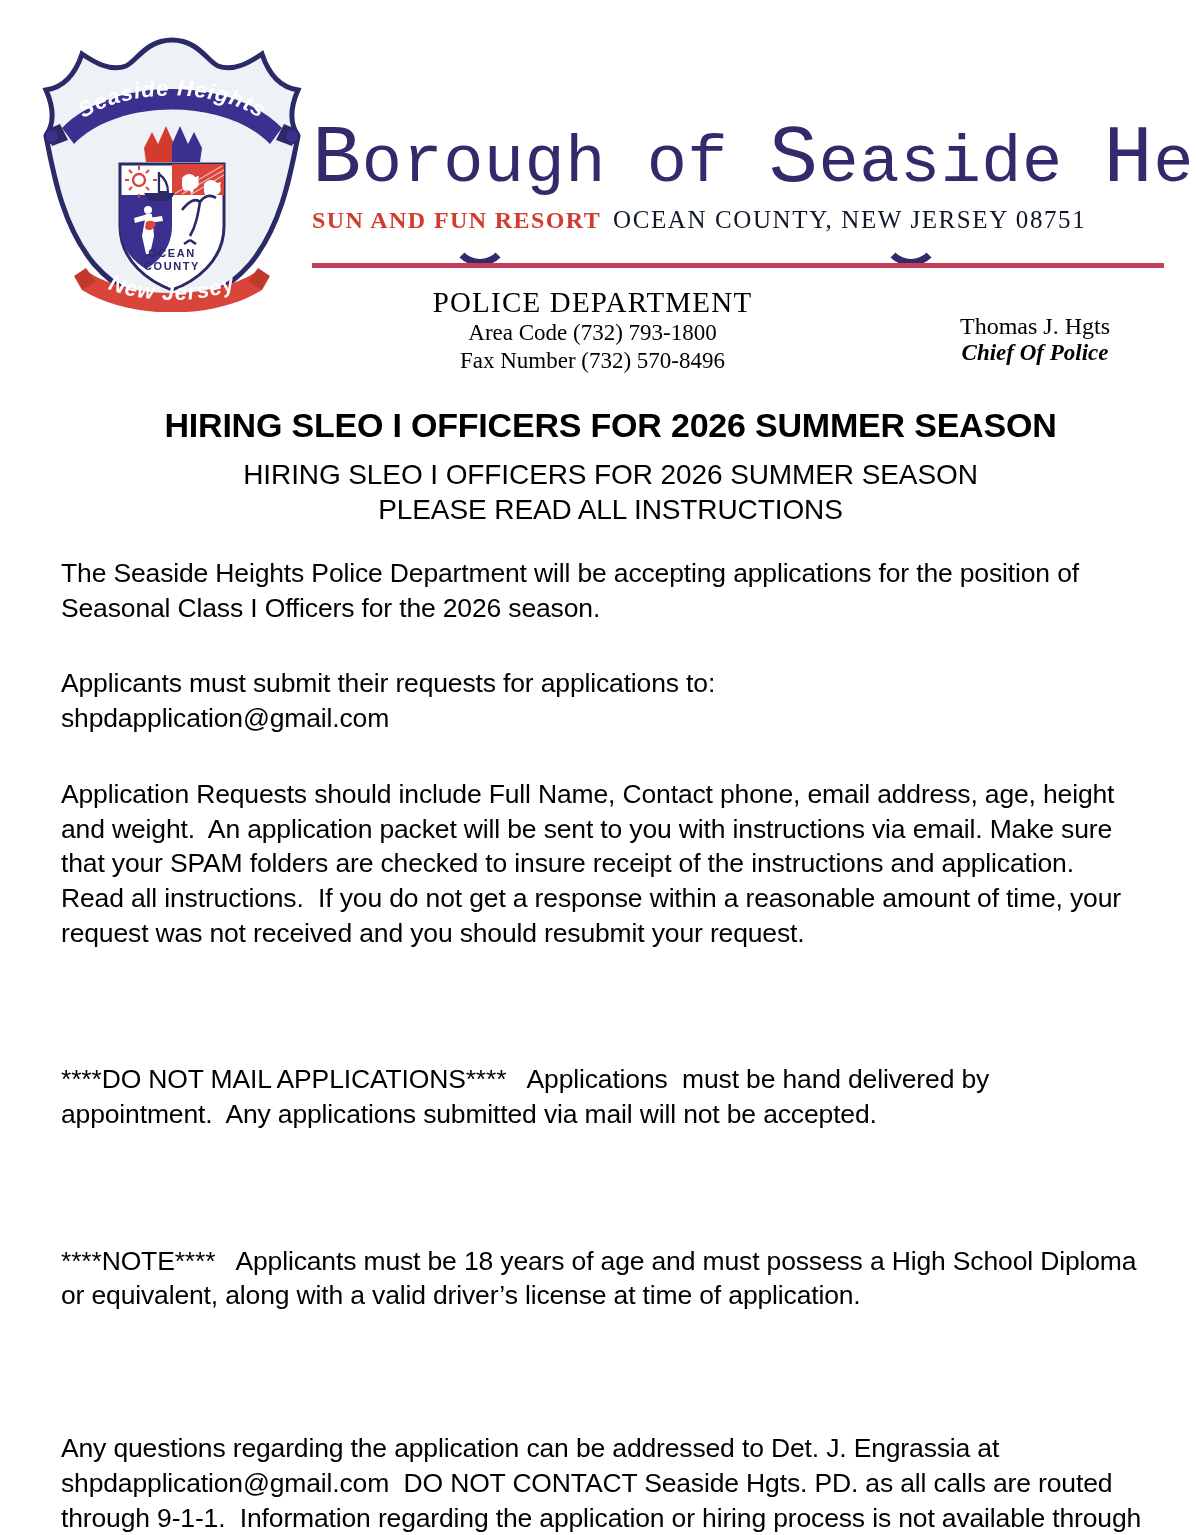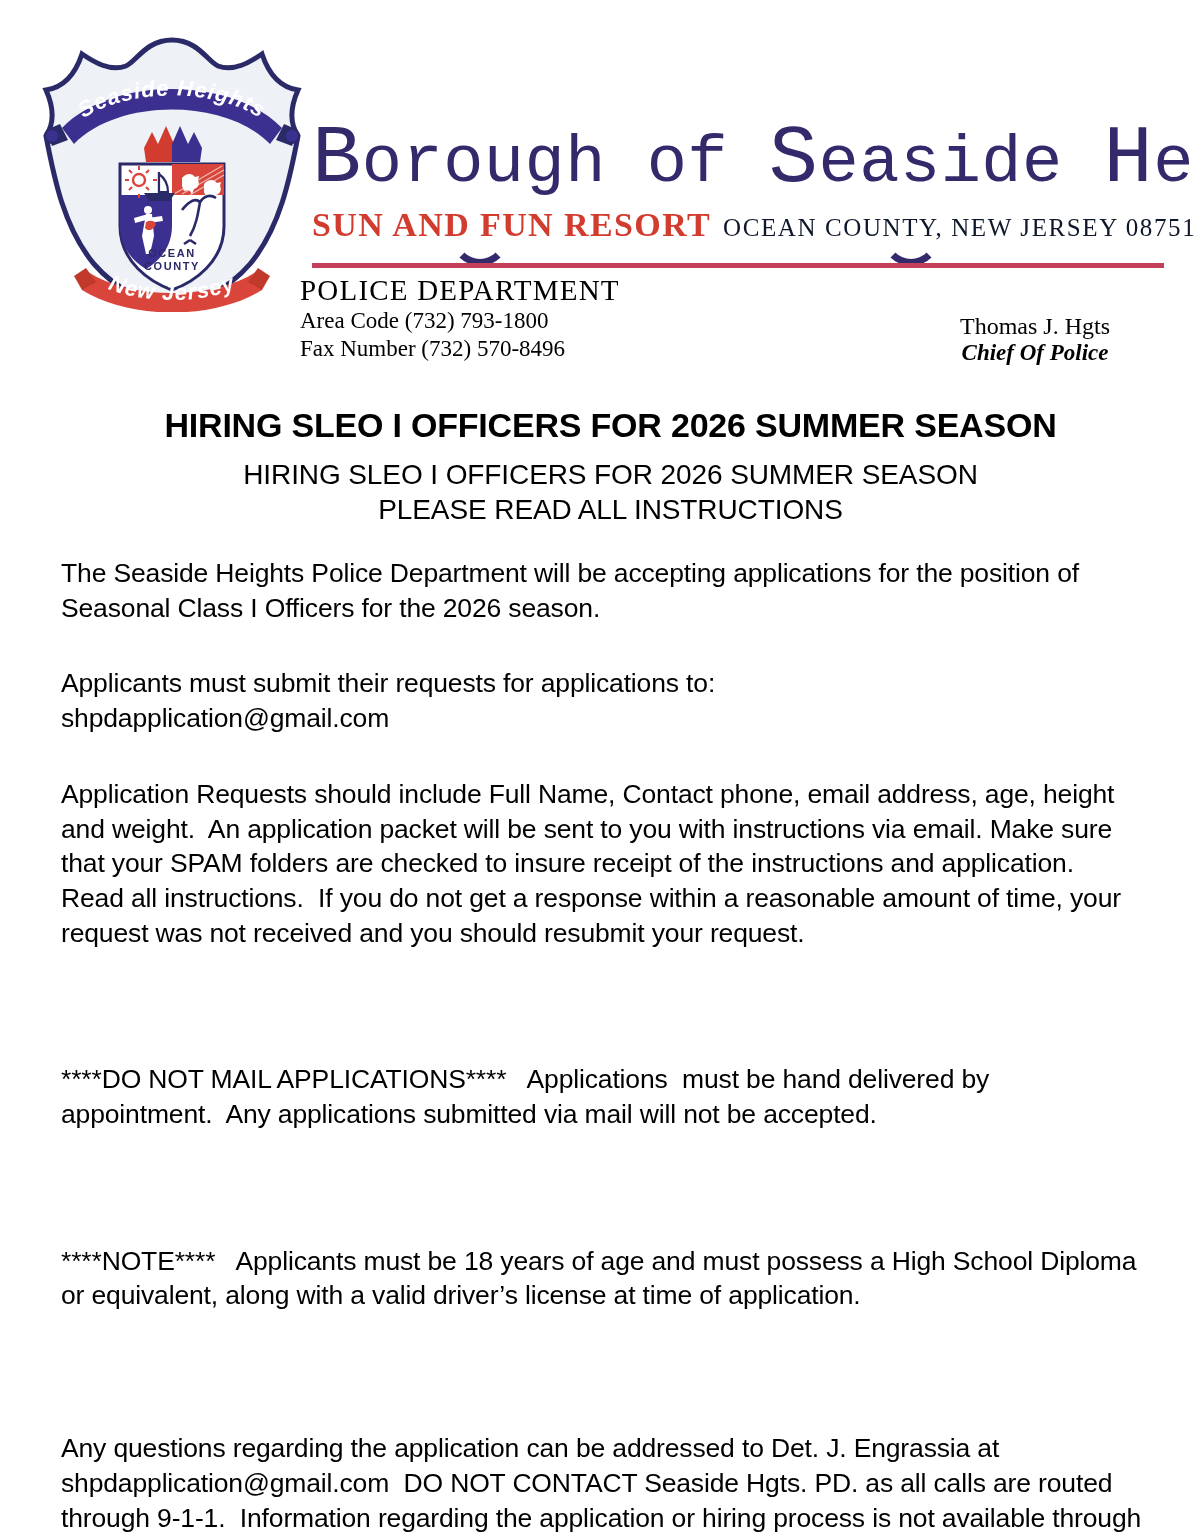--- a/index.html
+++ b/index.html
@@ -50,21 +50,21 @@
   }
 
   #tagline-row {
     margin-top: 6px;
     white-space: nowrap;
     font-family: "Liberation Serif", serif;
   }
   .tagline-red {
     color: #d23c2e;
     font-weight: bold;
-    font-size: 34px;
+    font-size: 24px;
     letter-spacing: 1.4px;
   }
   .tagline-black {
     color: #0f172a;
     font-size: 25px;
     letter-spacing: 1.6px;
     margin-left: 12px;
   }
 
   .swash {
@@ -85,23 +85,23 @@
     left: 312px;
     top: 263px;
     width: 852px;
     height: 5px;
     background: #c4405a;
   }
 
   #dept-block {
     position: absolute;
     left: 300px;
-    top: 274px;
+    top: 286px;
     width: 585px;
-    text-align: left;
+    text-align: center;
     font-family: "Liberation Serif", serif;
   }
   #dept-name {
     font-size: 29px;
     letter-spacing: 1.2px;
   }
   .dept-line {
     font-size: 23px;
     line-height: 1.22;
     white-space: nowrap;

